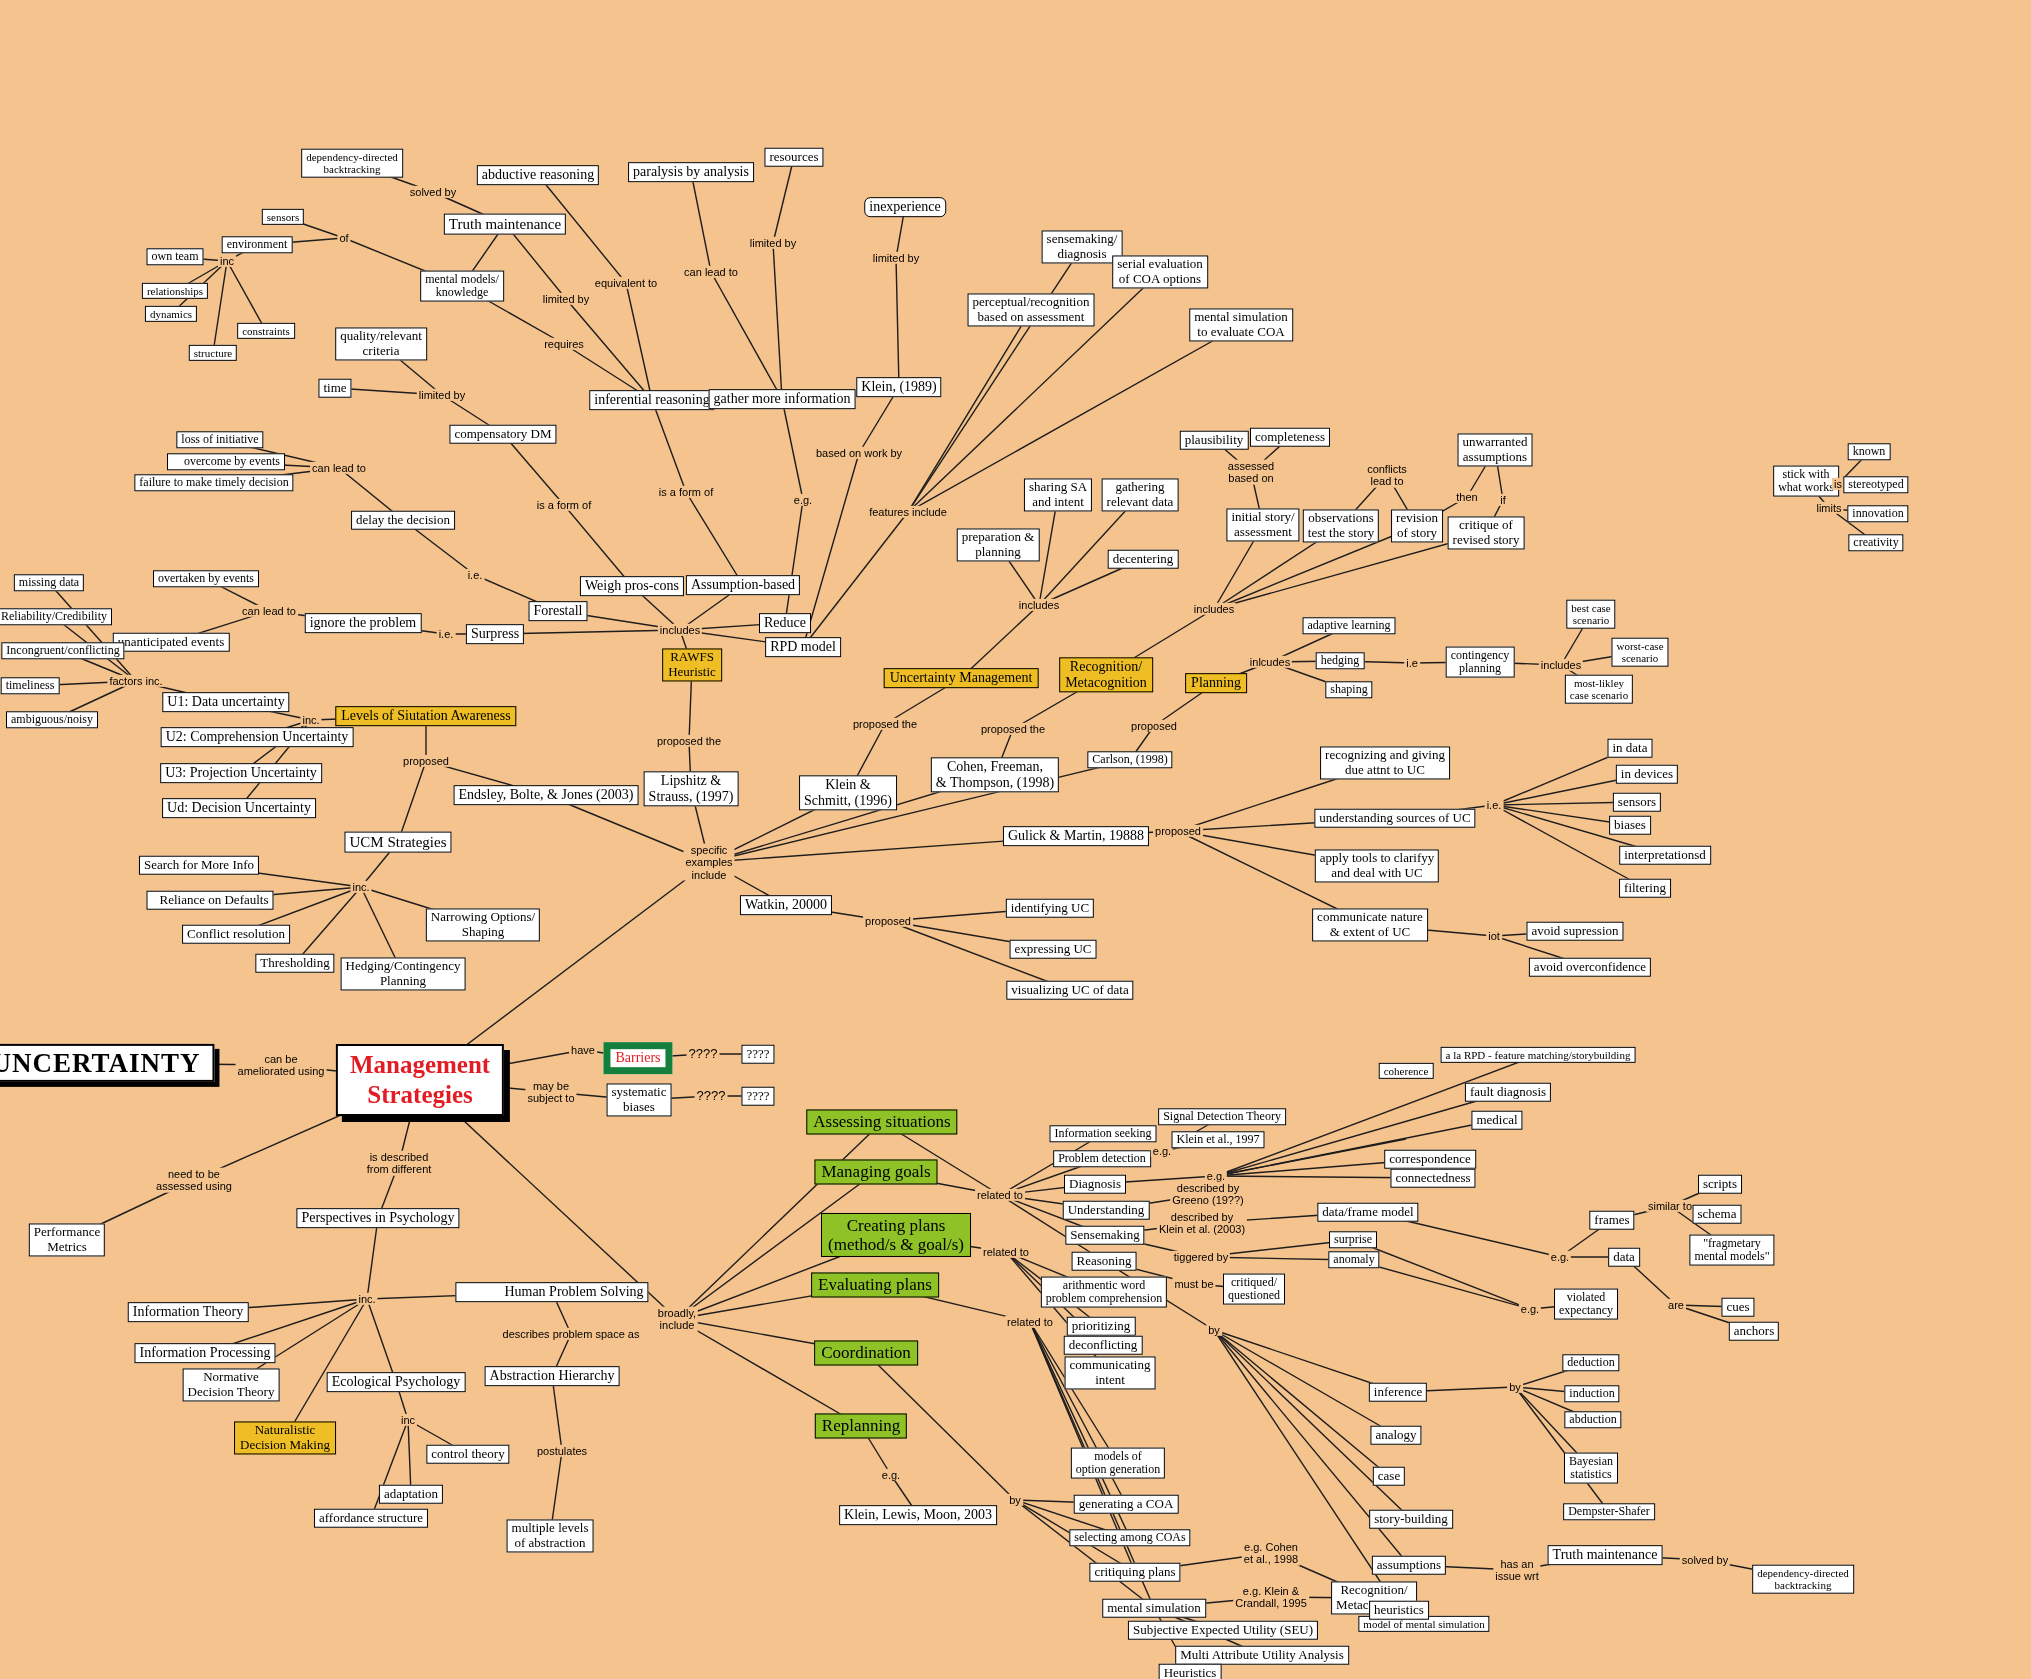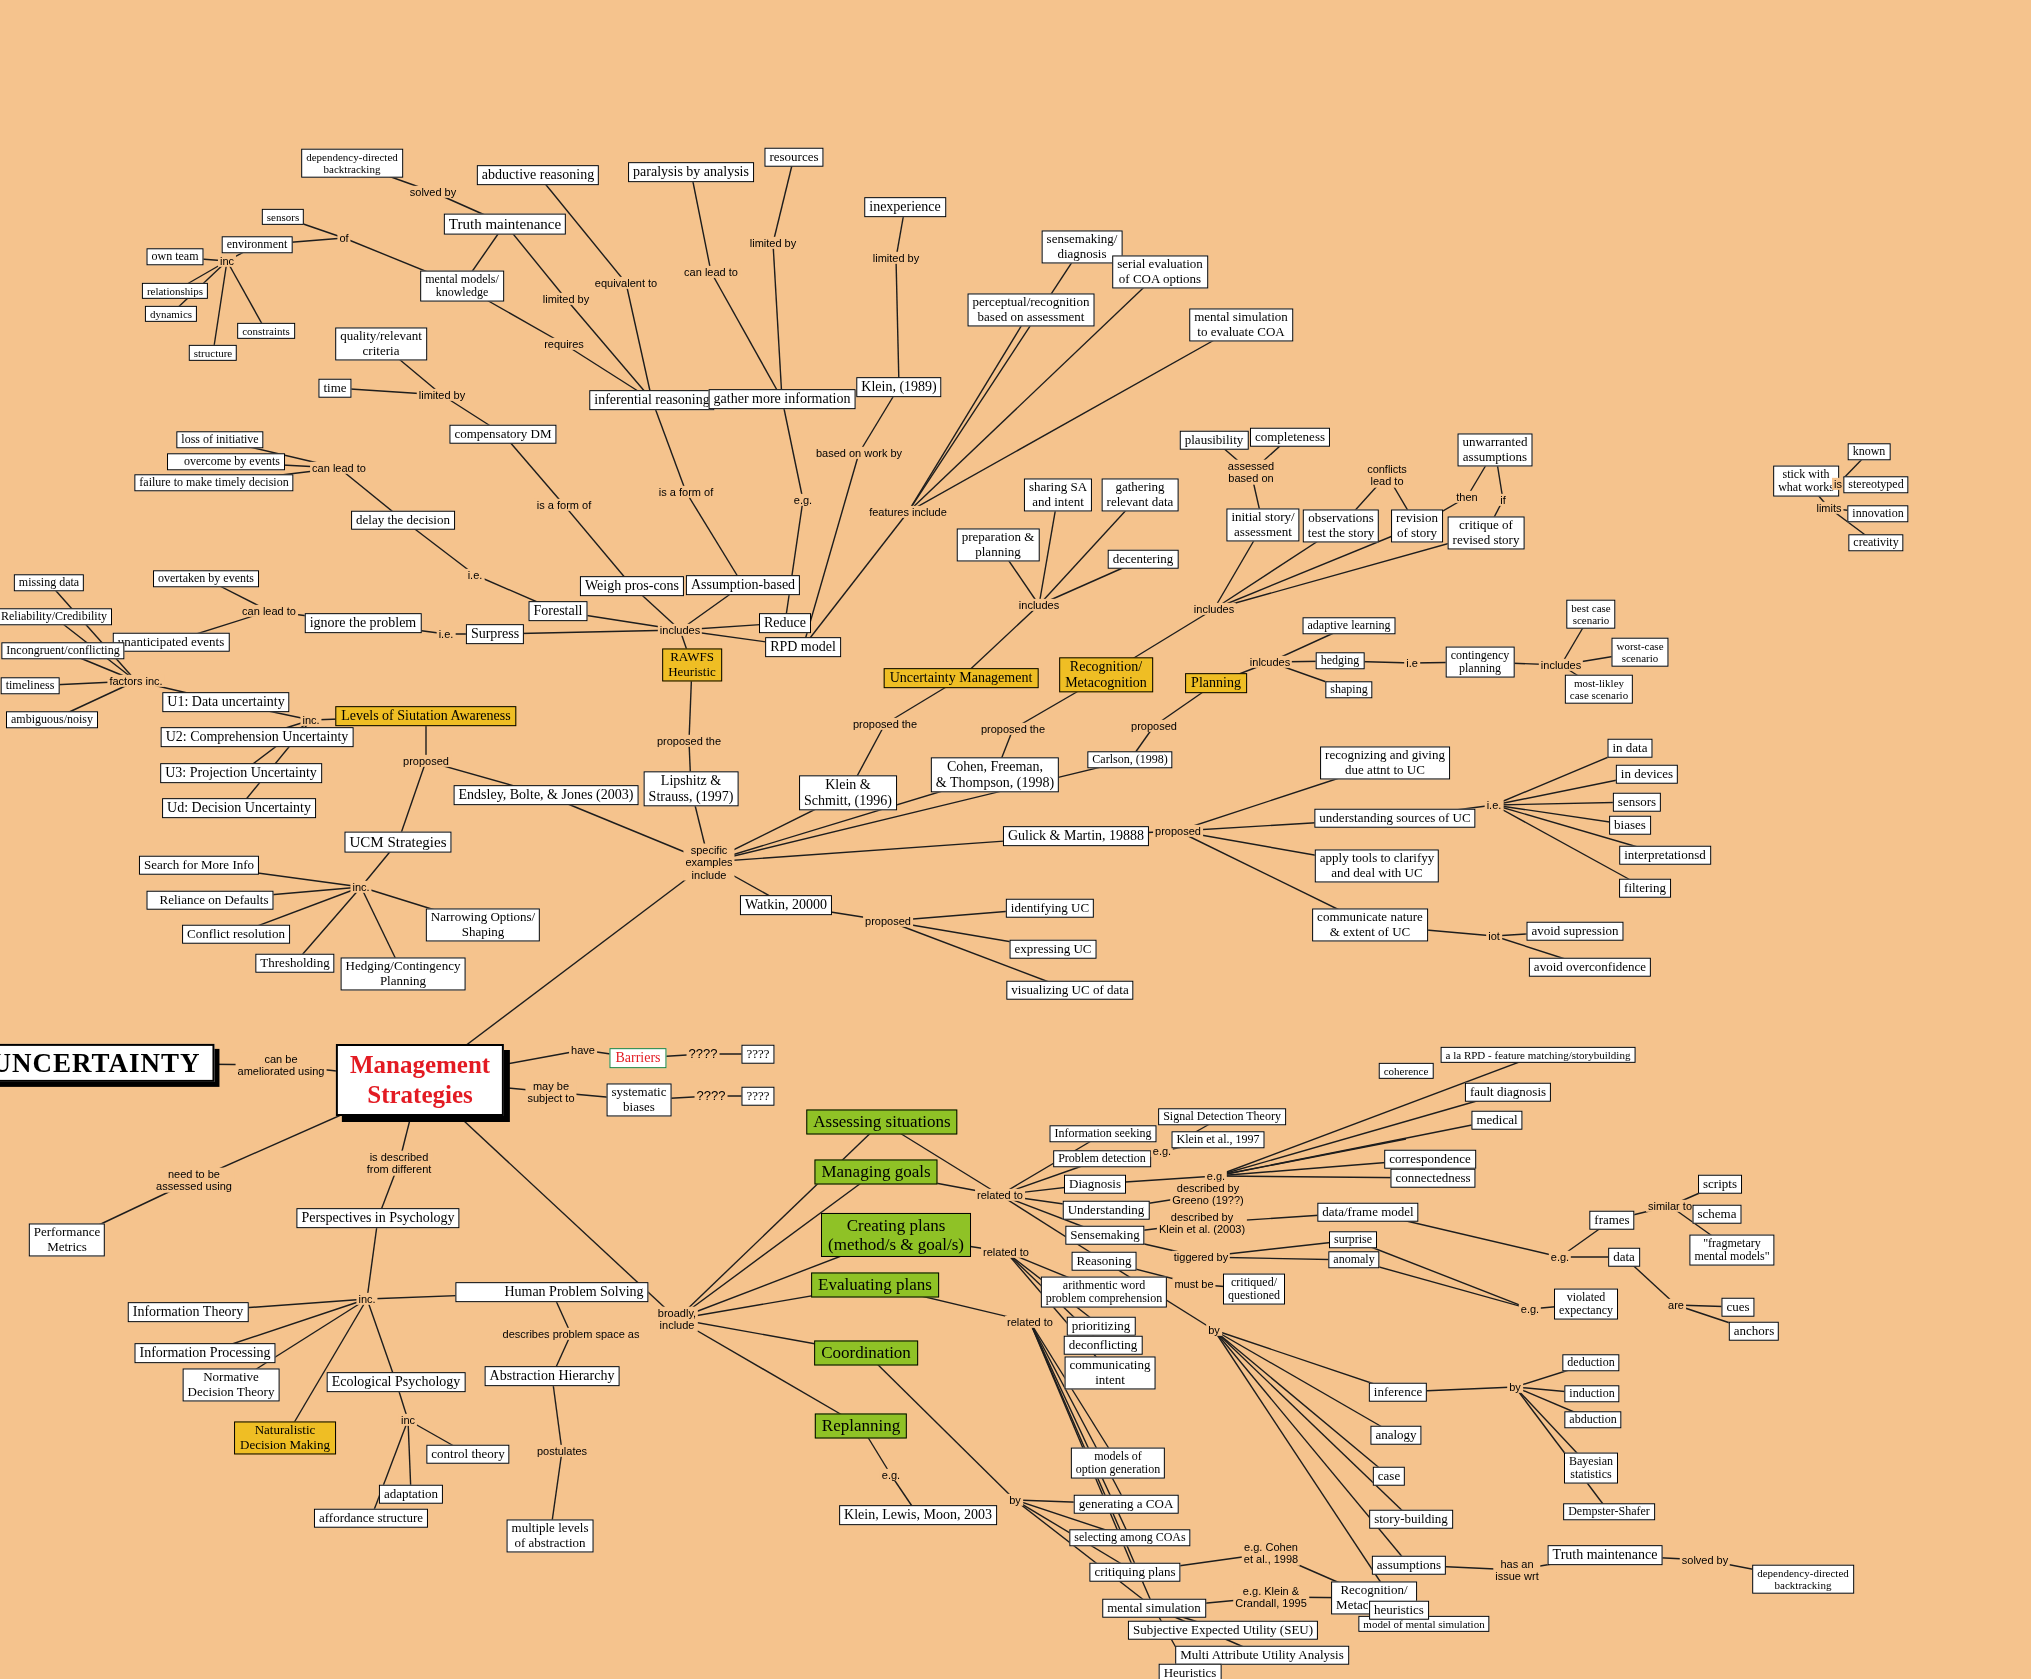--- a/index.html
+++ b/index.html
@@ -23,21 +23,21 @@
   }
   .box{background:#fff;border:1px solid #000;padding:1px 4px;}
   .label{
     background:#F5C38D;
     font-family:"Liberation Sans", sans-serif;
     font-size:11px;
     padding:0 2px;
   }
   .orange{background:#EFBE24;border:1px solid #000;padding:1px 5px;}
   .green{background:#8FC226;border:1px solid #000;padding:2px 6px;font-size:17px;}
-  .red{background:#fff;border:1px solid #15803d;padding:1px 5px;color:#E31B23;}
+  .red{background:#fff;border:7px solid #15803d;padding:1px 5px;color:#E31B23;}
   .mgmt{
     background:#fff;border:2px solid #000;padding:4px 12px;
     box-shadow:6px 6px 0 #000;
     color:#E31B23;font-weight:bold;font-size:25px;line-height:1.2;
   }
   .uncertainty{
     background:#fff;border:2px solid #000;padding:2px 12px;
     box-shadow:5px 5px 0 #000;
     color:#000;font-weight:bold;font-size:27px;letter-spacing:1px;
   }
@@ -326,21 +326,21 @@
       <line x1="1605" y1="1555" x2="1705" y2="1560"></line>
       <line x1="1705" y1="1560" x2="1803" y2="1579"></line>
     </svg>
 <div class="node box" style="left: 352px; top: 163px; font-size: 11px;">dependency-directed
 backtracking</div>
     <div class="node label" style="left: 433px; top: 192px;">solved by</div>
     <div class="node box" style="left: 538px; top: 175px; font-size: 14px;">abductive reasoning</div>
     <div class="node box" style="left: 505px; top: 224px; font-size: 15px;">Truth maintenance</div>
     <div class="node box" style="left: 691px; top: 172px; font-size: 14px;">paralysis by analysis</div>
     <div class="node box" style="left: 794px; top: 157px; font-size: 13px;">resources</div>
-    <div class="node box" style="left: 905px; top: 207px; font-size: 14px;">inexperience</div>
+    <div class="node box" style="left: 905px; top: 207px; font-size: 14px; border-radius: 6px;">inexperience</div>
     <div class="node box" style="left: 283px; top: 217px; font-size: 11px;">sensors</div>
     <div class="node box" style="left: 257px; top: 245px; font-size: 12px;">environment</div>
     <div class="node label" style="left: 344px; top: 238px;">of</div>
     <div class="node box" style="left: 175px; top: 257px; font-size: 12px;">own team</div>
     <div class="node label" style="left: 227px; top: 261px;">inc</div>
     <div class="node box" style="left: 175px; top: 291px; font-size: 11px;">relationships</div>
     <div class="node box" style="left: 171px; top: 314px; font-size: 11px;">dynamics</div>
     <div class="node box" style="left: 266px; top: 331px; font-size: 11px;">constraints</div>
     <div class="node box" style="left: 213px; top: 353px; font-size: 11px;">structure</div>
     <div class="node box" style="left: 462px; top: 286px; font-size: 12px;">mental models/

